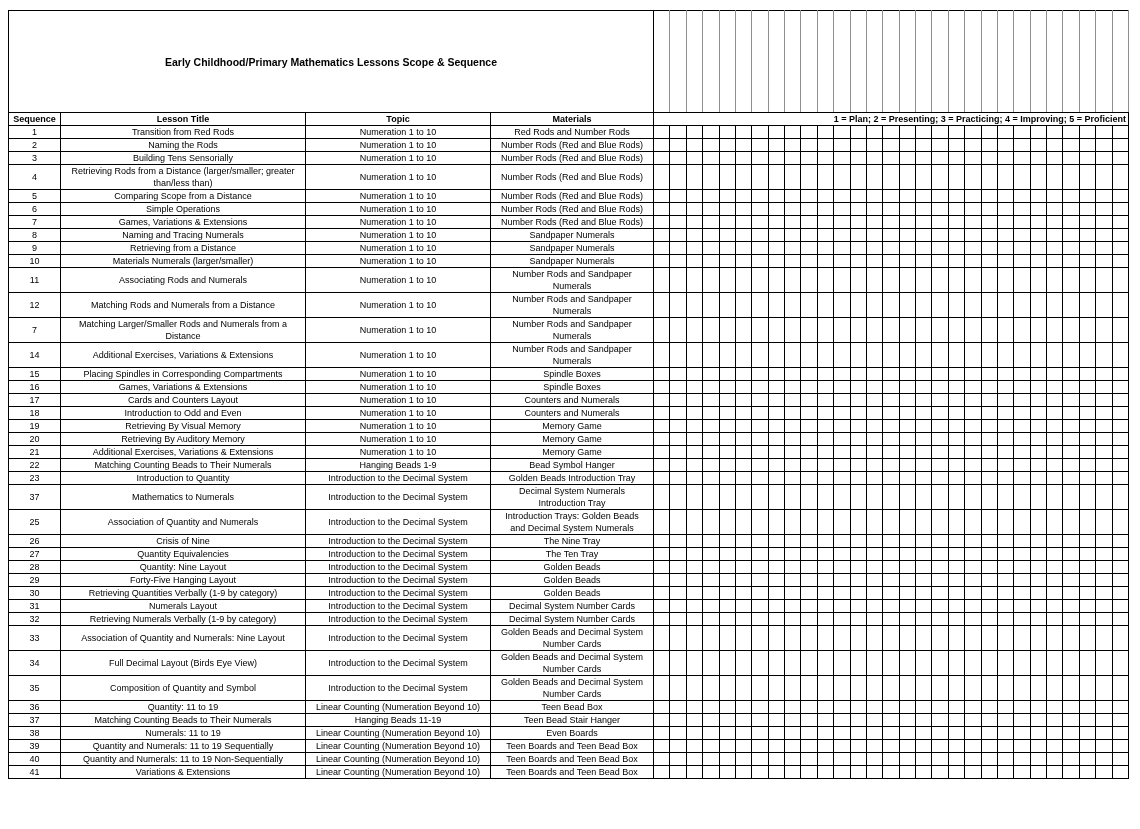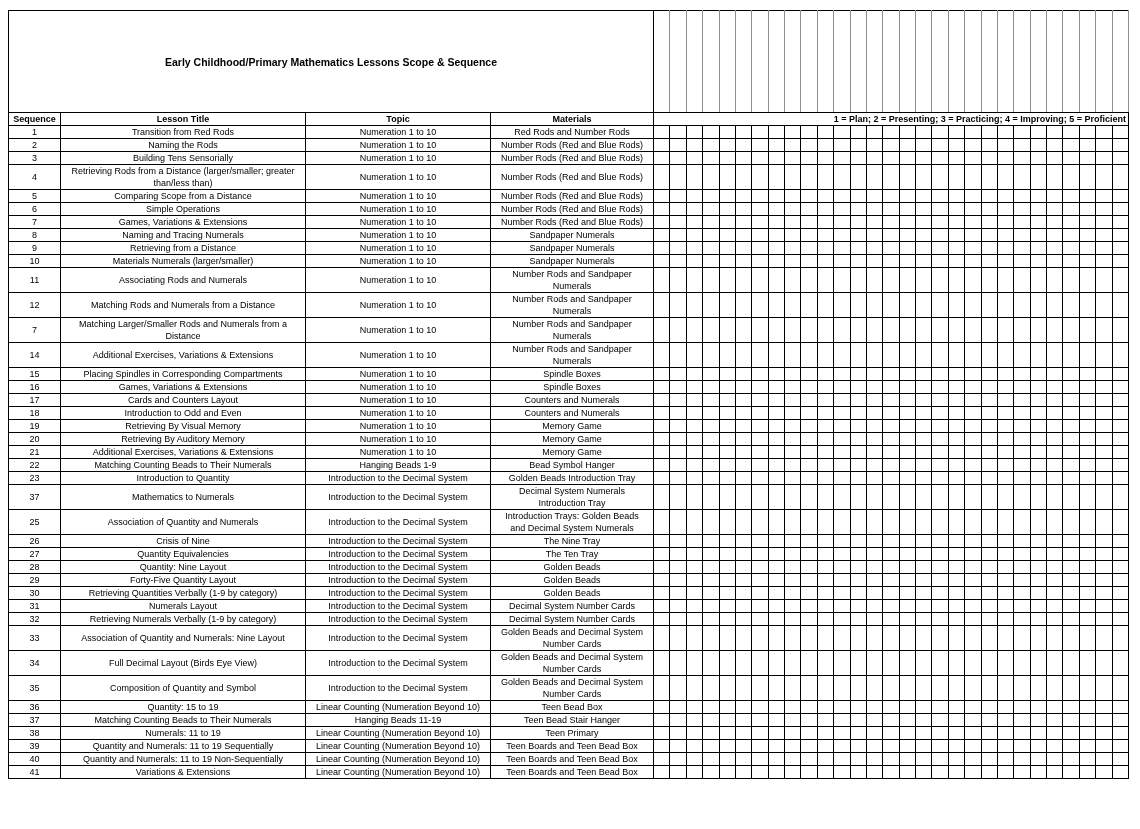--- a/index.html
+++ b/index.html
@@ -1121,21 +1121,21 @@
           <td class="rating"></td>
           <td class="rating"></td>
           <td class="rating"></td>
           <td class="rating"></td>
           <td class="rating"></td>
           <td class="rating"></td>
           <td class="rating"></td>
         </tr>
         <tr class="data-row">
           <td class="seq">29</td>
-          <td class="lesson">Forty-Five Quantity Layout</td>
+          <td class="lesson">Forty-Five Hanging Layout</td>
           <td class="topic">Introduction to the Decimal System</td>
           <td class="materials">Golden Beads</td>
           <td class="rating"></td>
           <td class="rating"></td>
           <td class="rating"></td>
           <td class="rating"></td>
           <td class="rating"></td>
           <td class="rating"></td>
           <td class="rating"></td>
           <td class="rating"></td>
@@ -1369,21 +1369,21 @@
           <td class="rating"></td>
           <td class="rating"></td>
           <td class="rating"></td>
           <td class="rating"></td>
           <td class="rating"></td>
           <td class="rating"></td>
           <td class="rating"></td>
         </tr>
         <tr class="data-row">
           <td class="seq">36</td>
-          <td class="lesson">Quantity: 15 to 19</td>
+          <td class="lesson">Quantity: 11 to 19</td>
           <td class="topic">Linear Counting (Numeration Beyond 10)</td>
           <td class="materials">Teen Bead Box</td>
           <td class="rating"></td>
           <td class="rating"></td>
           <td class="rating"></td>
           <td class="rating"></td>
           <td class="rating"></td>
           <td class="rating"></td>
           <td class="rating"></td>
           <td class="rating"></td>
@@ -1441,21 +1441,21 @@
           <td class="rating"></td>
           <td class="rating"></td>
           <td class="rating"></td>
           <td class="rating"></td>
           <td class="rating"></td>
         </tr>
         <tr class="data-row">
           <td class="seq">38</td>
           <td class="lesson">Numerals: 11 to 19</td>
           <td class="topic">Linear Counting (Numeration Beyond 10)</td>
-          <td class="materials">Teen Primary</td>
+          <td class="materials">Even Boards</td>
           <td class="rating"></td>
           <td class="rating"></td>
           <td class="rating"></td>
           <td class="rating"></td>
           <td class="rating"></td>
           <td class="rating"></td>
           <td class="rating"></td>
           <td class="rating"></td>
           <td class="rating"></td>
           <td class="rating"></td>

